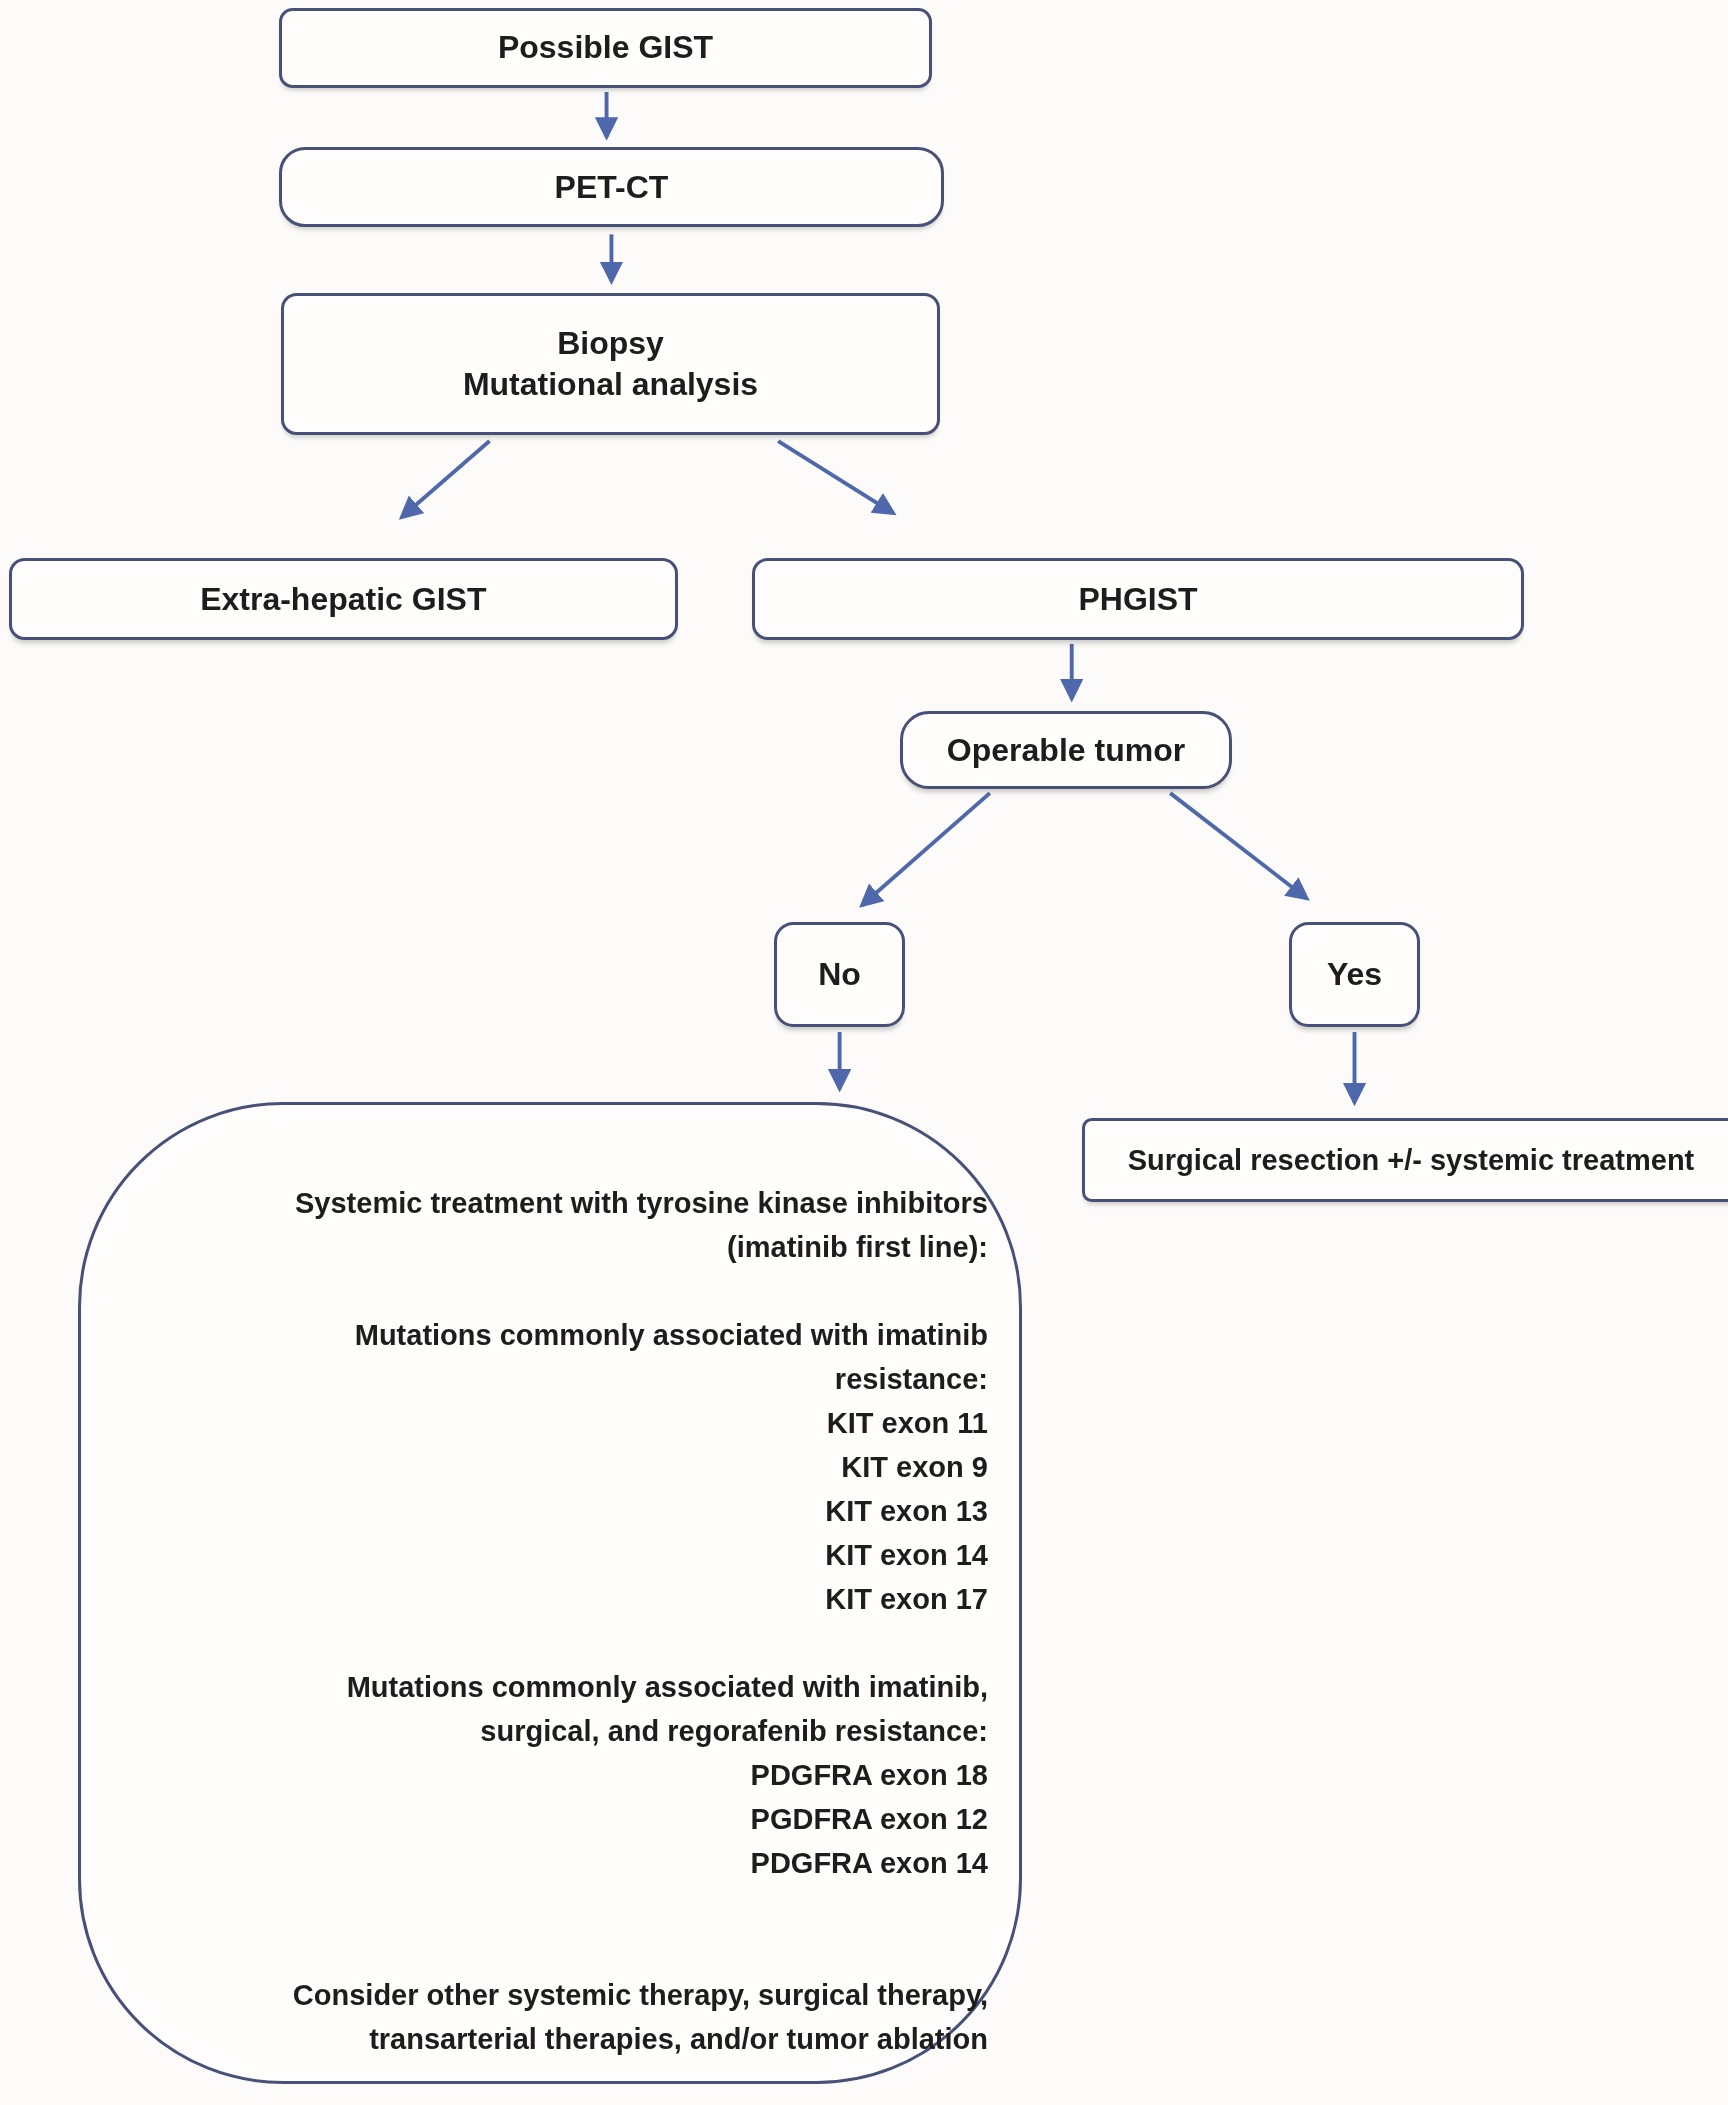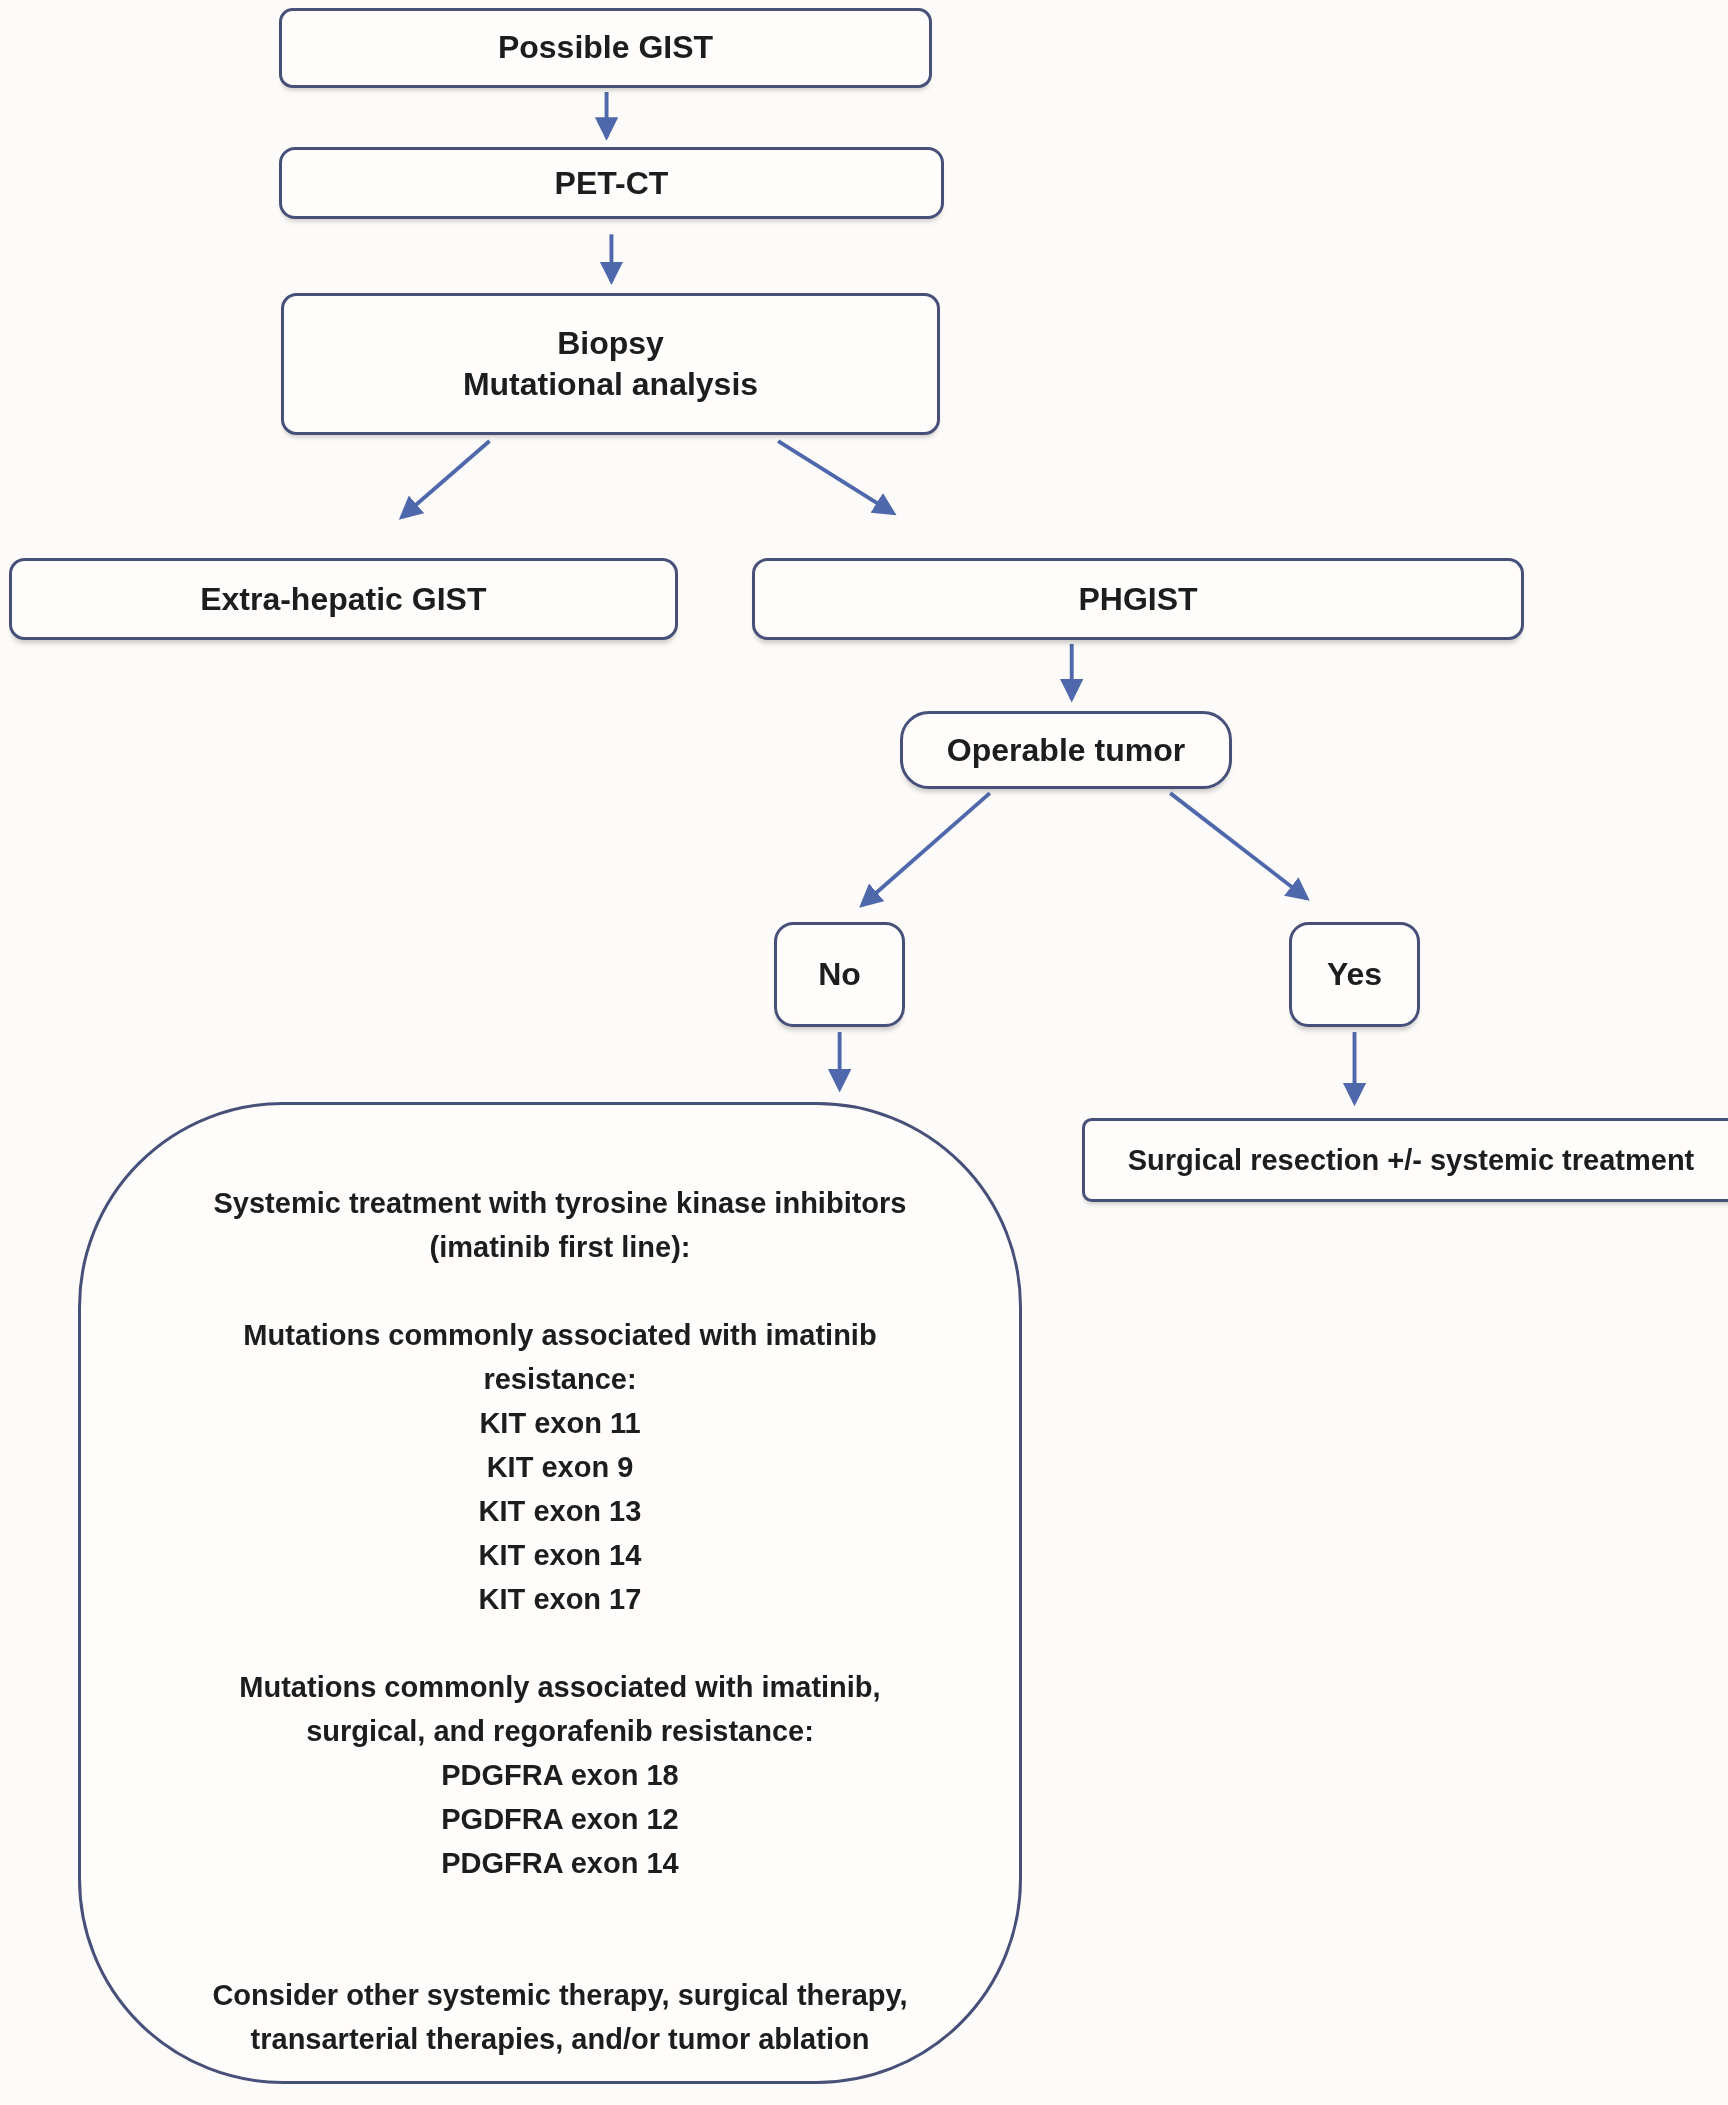--- a/index.html
+++ b/index.html
@@ -52,26 +52,26 @@
     box-sizing:border-box;
     left:78px;top:1102px;
     width:944px;height:982px;
     background:var(--box-fill);
     border:3.9px solid var(--border);
     border-radius:205px;
   }
   .bigbox-content{
     position:absolute;
     box-sizing:border-box;
-    left:0;top:0;
+    left:8px;top:0;
     width:100%;height:100%;
     padding:76px 39px 17px 59px;
     font-size:29px;
     line-height:44px;
-    text-align:center;
+    text-align:right;
   }
   .bigbox-content p{margin:0;}
   .gap-1{height:44px;}
   .gap-2{height:88px;}
   .mut-list{}
   .surgical-label{font-size:29px;}
 </style>
 </head>
 <body>
 
@@ -91,21 +91,21 @@
     <line x1="1015" y1="813" x2="884" y2="928" marker-end="url(#ah)"></line>
     <line x1="1200" y1="813" x2="1340" y2="921" marker-end="url(#ah)"></line>
     <line x1="861" y1="1058" x2="861" y2="1116" marker-end="url(#ah)"></line>
     <line x1="1389" y1="1058" x2="1389" y2="1130" marker-end="url(#ah)"></line>
   </svg>
 
   <div class="node" style="left:279px;top:7.8px;width:653px;height:80px;border-radius:13.7px;">
     <span class="lbl">Possible GIST</span>
   </div>
 
-  <div class="node" style="left:279px;top:147px;width:665px;height:72px;border-radius:16px;">
+  <div class="node" style="left:279px;top:147px;width:665px;height:80px;border-radius:26px;">
     <span class="lbl">PET-CT</span>
   </div>
 
   <div class="node" style="left:281px;top:293px;width:659px;height:142px;border-radius:15.6px;flex-direction:column;">
     <span class="lbl">Biopsy</span>
     <span class="lbl">Mutational analysis</span>
   </div>
 
   <div class="node" style="left:8.8px;top:558px;width:669px;height:82px;border-radius:15.6px;">
     <span class="lbl">Extra-hepatic GIST</span>

